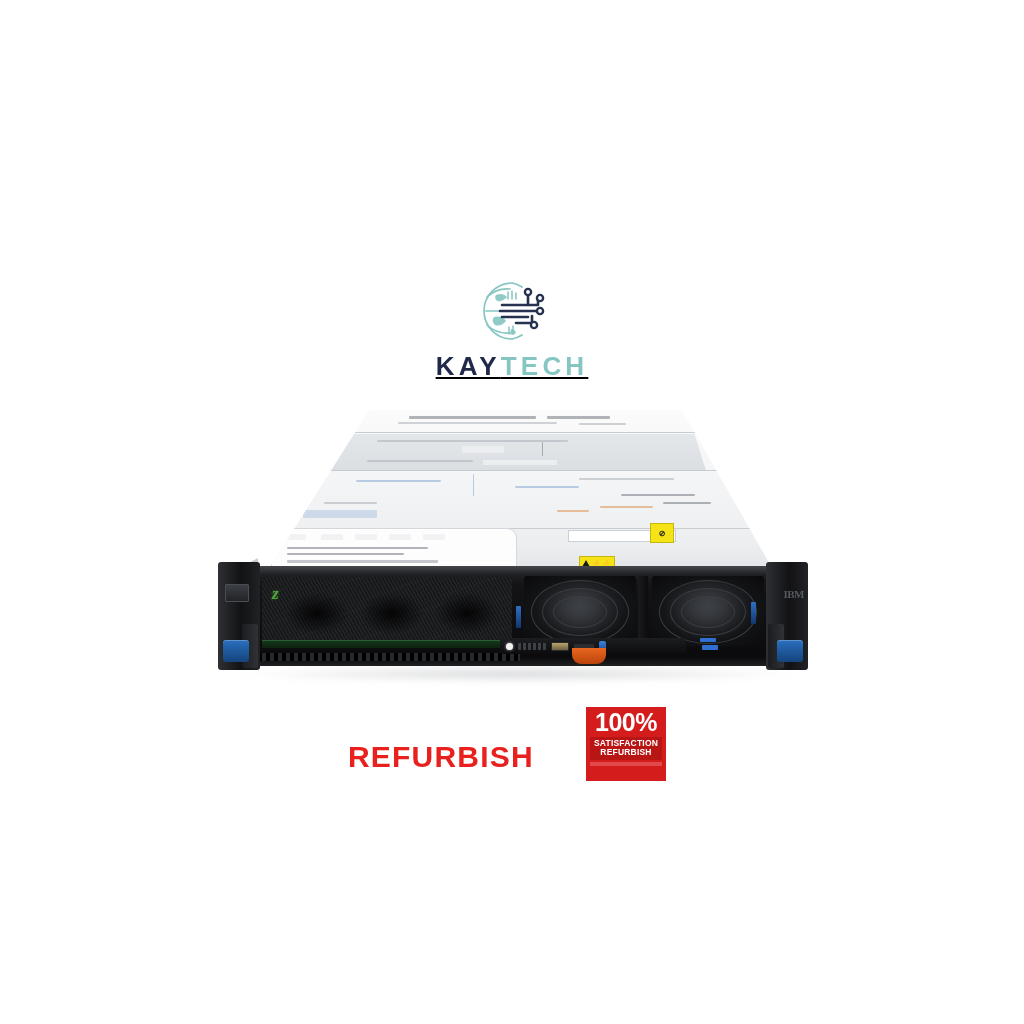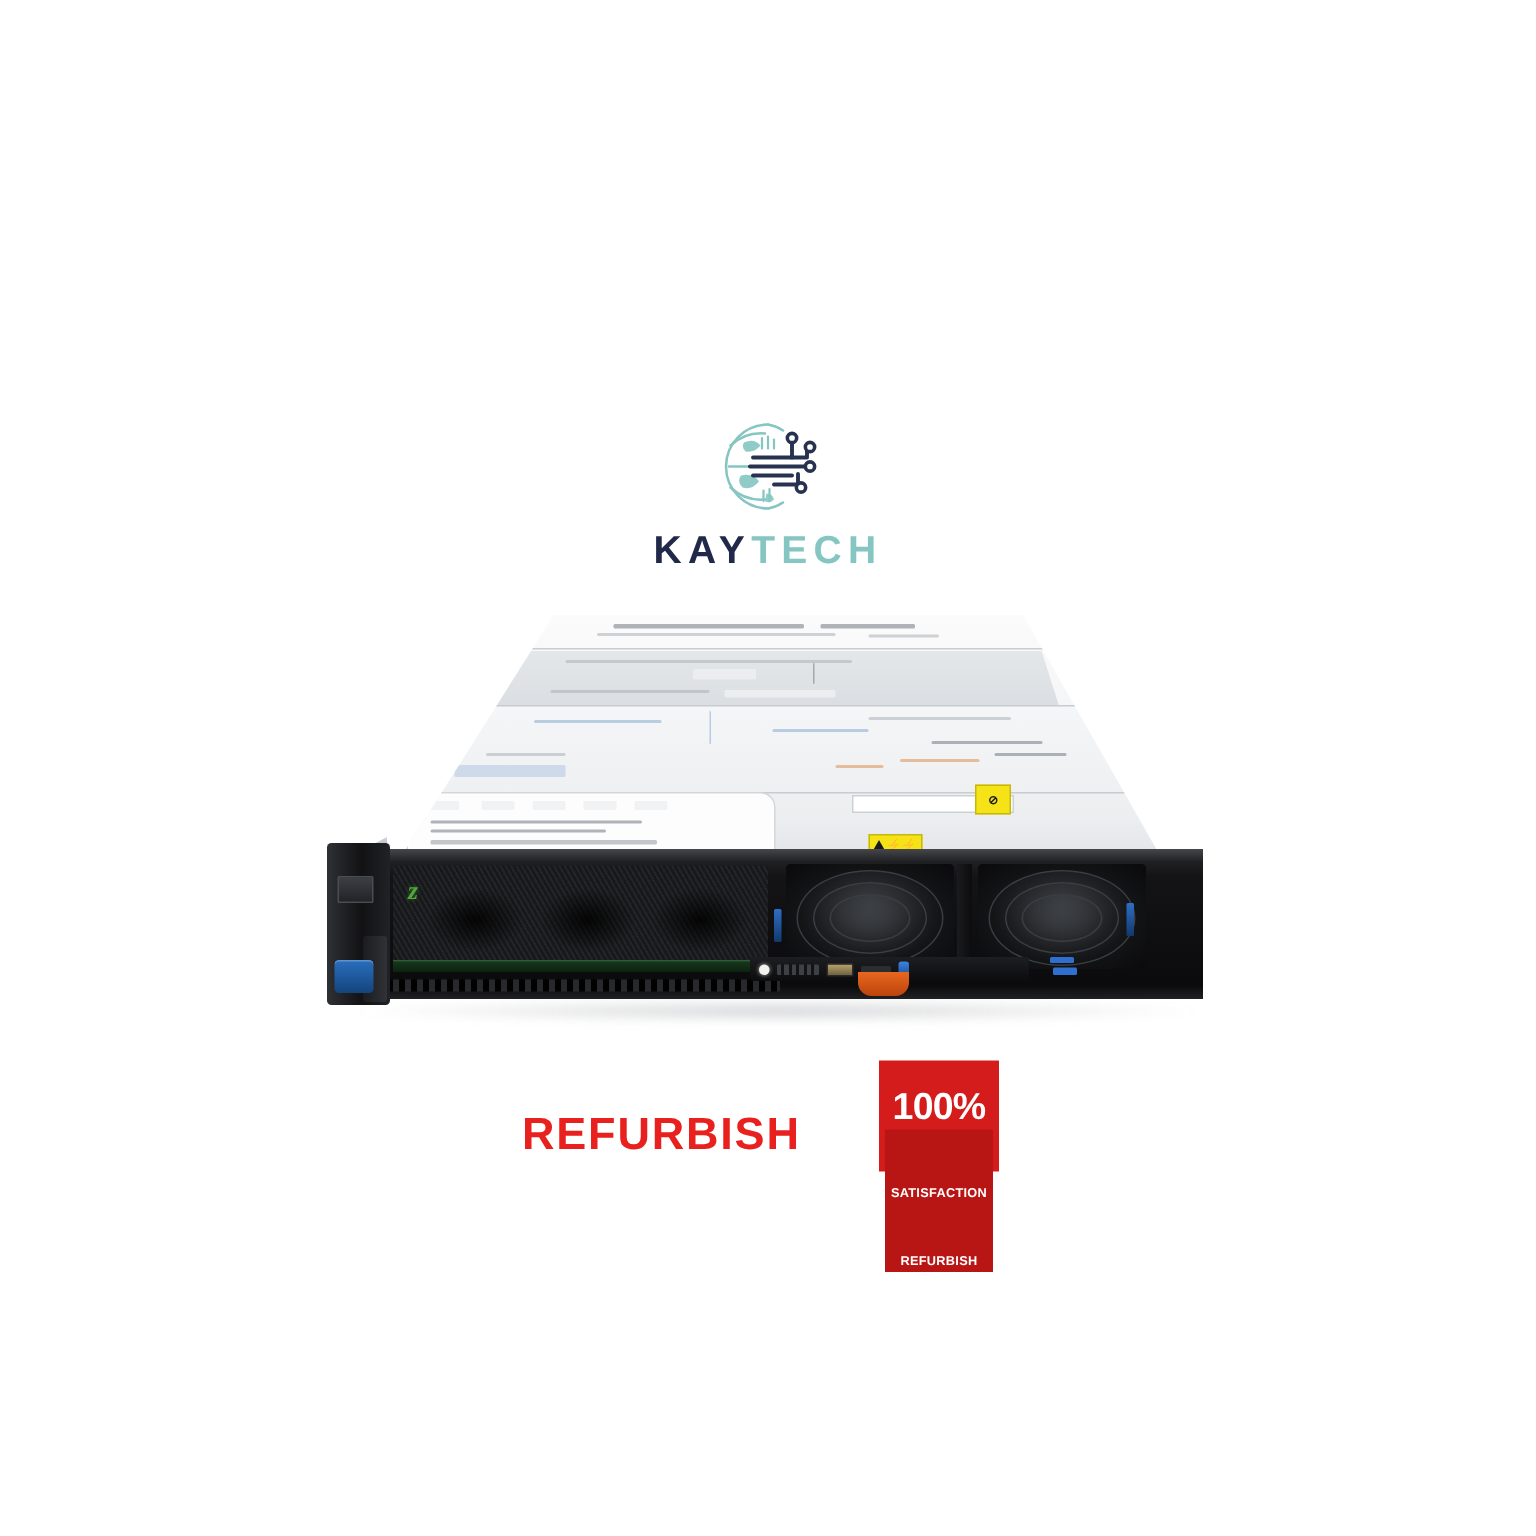--- a/index.html
+++ b/index.html
@@ -23,20 +23,21 @@
 
   
   .brand {
     position: absolute;
     left: 0;
     right: 0;
     top: 275px;
     display: flex;
     flex-direction: column;
     align-items: center;
+    text-decoration: underline;
   }
   .brand-mark {
     width: 92px;
     height: 72px;
     position: relative;
   }
   .brand-wordmark {
     margin-top: 6px;
     font-size: 26px;
     font-weight: 700;
@@ -415,35 +416,33 @@
     flex-direction: column;
     align-items: center;
     gap: 2px;
   }
   .badge-100 {
     font-size: 25px;
     font-weight: 700;
     color: #ffffff;
     line-height: 1;
     letter-spacing: -0.5px;
-    margin-top: 16px;
   }
   .badge-box {
     width: 100%;
     background: #b81515;
     padding: 2px 0 3px;
     text-align: center;
     line-height: 1.05;
   }
   .badge-box div {
     font-size: 8.5px;
     font-weight: 700;
     color: #ffffff;
     letter-spacing: 0.2px;
-    margin-top: 36px;
   }
   .badge-bar {
     width: 100%;
     height: 4px;
     background: #e24a4a;
   }
 </style>
 </head>
 <body>
 
@@ -588,20 +587,25 @@
 
       <div class="ctrl-panel">
         <span class="led-white"></span>
         <span class="led-bank"></span>
         <span class="usb-port"></span>
         <span class="ctrl-slot"></span>
         <span class="blue-btn"></span>
       </div>
       <div class="release-orange"></div>
 
+      <div class="endcap right">
+        <div class="ibm-logo">IBM</div>
+        <div class="handle-arm"></div>
+        <div class="latch"></div>
+      </div>
     </div>
   </div>
 
   <div class="refurbish">REFURBISH</div>
 
   <div class="badge">
     <div class="badge-100">100%</div>
     <div class="badge-box">
       <div>SATISFACTION</div>
       <div>REFURBISH</div>

